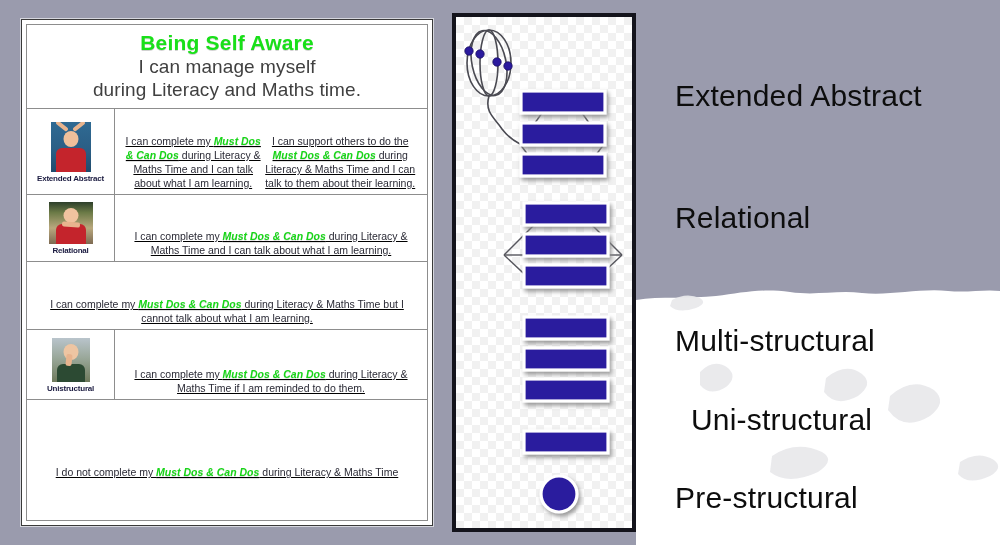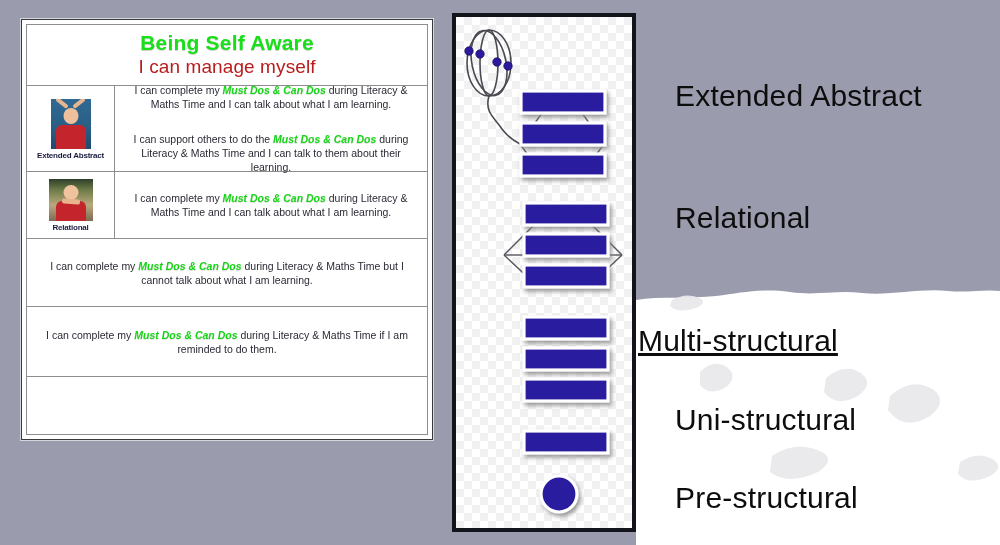--- a/index.html
+++ b/index.html
@@ -11,21 +11,21 @@
   }
 
   
   #snow{
     position:absolute;left:0;top:0;width:1000px;height:545px;
     pointer-events:none;z-index:1;
   }
 
   
   #rubric-card{
-    position:absolute;left:21px;top:19px;width:412px;height:421px;
+    position:absolute;left:21px;top:19px;width:412px;height:507px;
     background:#ffffff;
     border:1px solid #3a3a3a;
     box-sizing:border-box;
     z-index:3;
     box-shadow:0 0 0 1px rgba(255,255,255,.6);
   }
   #rubric-inner{
     position:absolute;left:4px;top:4px;right:4px;bottom:4px;
     border:1px solid #8d8d8d;
     box-sizing:border-box;
@@ -38,21 +38,21 @@
   }
   .hdr-green{
     color:#18e018;
     font-weight:bold;
     font-size:21px;
     line-height:25px;
     letter-spacing:.2px;
     text-shadow:0 1px 0 rgba(0,0,0,.18);
   }
   .hdr-line{
-    color:#b91c1c;
+    color:#404040;
     font-size:19px;
     line-height:23px;
     letter-spacing:.1px;
   }
   #rubric-rows{flex:1;display:flex;flex-direction:column;}
   .rubric-row{
     display:flex;
     border-bottom:1px solid #8d8d8d;
     box-sizing:border-box;
   }
@@ -94,24 +94,25 @@
     color:#1b1b40;
     font-weight:bold;
     margin-top:2px;
     text-align:center;
     line-height:9px;
     letter-spacing:-.2px;
     white-space:nowrap;
   }
   .cell-desc{
     flex:1;
-    display:flex;flex-direction:column;
-    align-items:flex-start;justify-content:center;
+    display:flex;flex-direction:row;
+    align-items:flex-end;justify-content:center;
     padding:4px 9px;
     box-sizing:border-box;
+    text-decoration:underline;
   }
   .desc-p{
     font-size:10.5px;
     line-height:14px;
     color:#2a2a35;
     text-align:center;
     margin:0;
   }
   .desc-p + .desc-p{margin-top:21px;}
   .mdcd{
@@ -140,22 +141,22 @@
   .stage-label{
     position:absolute;z-index:5;
     color:#0d0d0d;
     font-size:30px;
     line-height:32px;
     letter-spacing:.2px;
     white-space:nowrap;
   }
   #lbl-ea{left:675px;top:80px;}
   #lbl-rel{left:675px;top:202px;}
-  #lbl-ms{left:638px;top:325px;text-decoration:underline;}
-  #lbl-us{left:675px;top:404px;}
+  #lbl-ms{left:675px;top:325px;}
+  #lbl-us{left:691px;top:404px;}
   #lbl-ps{left:675px;top:482px;}
 </style>
 </head>
 <body>
 
 <svg id="snow" viewBox="0 0 1000 545" preserveAspectRatio="none">
   <path d="M636,545 L636,300 C660,296 690,299 716,296
      C742,293 760,288 790,292 C816,296 836,290 862,293
      C890,296 920,288 948,291 C968,293 984,289 1000,291
      L1000,545 Z" fill="#ffffff"></path>
@@ -168,20 +169,21 @@
     <path d="M672,300 q14,-8 28,-2 q8,5 -4,10 q-18,6 -26,-2 z"></path>
   </g>
 </svg>
 
 <div id="rubric-card">
   <div id="rubric-inner">
 
     <div id="rubric-header">
       <div class="hdr-green">Being Self Aware</div>
       <div class="hdr-line">I can manage myself</div>
+      <div class="hdr-line">during Literacy and Maths time.</div>
     </div>
 
     <div id="rubric-rows">
 
       <div class="rubric-row r1">
         <div class="cell-level">
           <div class="photo p1">
             <div class="ph-bg" style="background:linear-gradient(180deg,#2f6a93 0%,#2a5d84 60%,#1f4a6b 100%)"></div>
             <div class="ph-arm" style="left:4px;top:2px;width:14px;height:4px;transform:rotate(38deg)"></div>
             <div class="ph-arm" style="left:21px;top:2px;width:14px;height:4px;transform:rotate(-38deg)"></div>
@@ -211,26 +213,38 @@
         </div>
       </div>
 
       <div class="rubric-row r3">
         <div class="cell-desc">
           <p class="desc-p"><span>I can complete my </span><span class="mdcd">Must Dos &amp; Can Dos</span><span> during Literacy &amp; Maths Time but I cannot talk about what I am learning.</span></p>
         </div>
       </div>
 
       <div class="rubric-row r4">
+        <div class="cell-level">
+          <div class="photo p4">
+            <div class="ph-bg" style="background:linear-gradient(180deg,#b9c4cc 0%,#9aa89a 45%,#6f7a5c 100%)"></div>
+            <div class="ph-head" style="top:6px;width:15px;height:16px;background:#eec5a2"></div>
+            <div class="ph-body" style="bottom:0;width:28px;height:18px;background:#2c4a33"></div>
+            <div class="ph-arm" style="left:14px;top:16px;width:6px;height:12px;transform:rotate(6deg)"></div>
+          </div>
+          <div class="lvl-label">Unistructural</div>
+        </div>
         <div class="cell-desc">
           <p class="desc-p"><span>I can complete my </span><span class="mdcd">Must Dos &amp; Can Dos</span><span> during Literacy &amp; Maths Time if I am reminded to do them.</span></p>
         </div>
       </div>
 
       <div class="rubric-row r5">
+        <div class="cell-desc">
+          <p class="desc-p"><span>I do not complete my </span><span class="mdcd">Must Dos &amp; Can Dos</span><span> during Literacy &amp; Maths Time</span></p>
+        </div>
       </div>
 
     </div>
   </div>
 </div>
 
 <div id="solo-panel">
   <svg id="solo-svg" viewBox="0 0 176 511" preserveAspectRatio="none">
     <defs>
       <filter id="sh" x="-30%" y="-30%" width="170%" height="190%">

